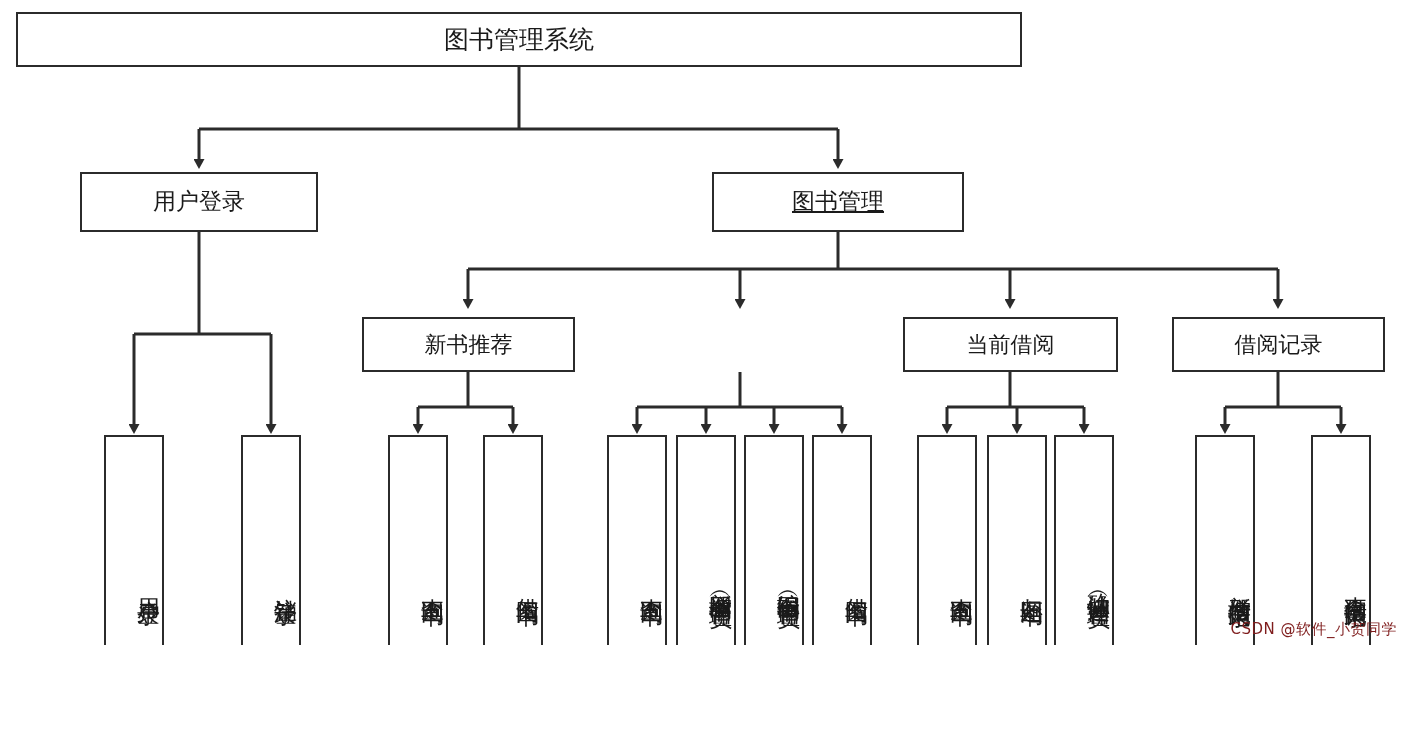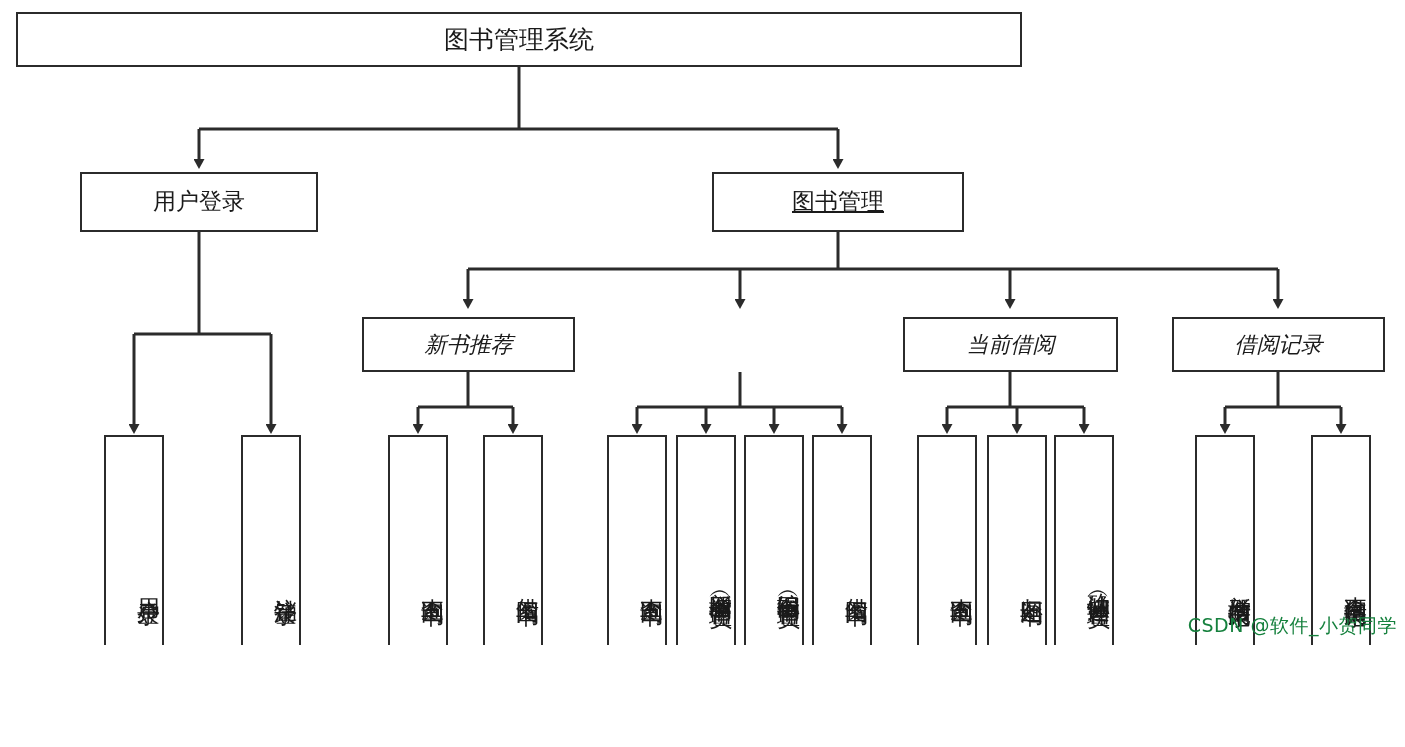--- a/index.html
+++ b/index.html
@@ -33,21 +33,20 @@
     text-align:center;
   }
   .node.root{
     font-size:25px;
   }
   .node.level1{
     font-size:23px;
   }
   .node.level2{
     font-size:22px;
-    font-style:italic;
   }
   .node.leaf{
     font-size:23px;
     writing-mode:vertical-rl;
     text-orientation:upright;
     padding:10px 0;
     align-items:flex-start;
     justify-content:center;
     letter-spacing:2px;
   }
@@ -55,22 +54,22 @@
     writing-mode:vertical-rl;
     text-orientation:upright;
     display:block;
     white-space:normal;
     letter-spacing:2px;
   }
   .watermark{
     position:absolute;
     right:8px;
     bottom:6px;
-    font-size:19px;
-    color:#15803d;
+    font-size:15px;
+    color:#7f1d1d;
     letter-spacing:0.5px;
     white-space:nowrap;
     user-select:none;
   }
 </style>
 </head>
 <body>
 
 <div id="stage">
 

